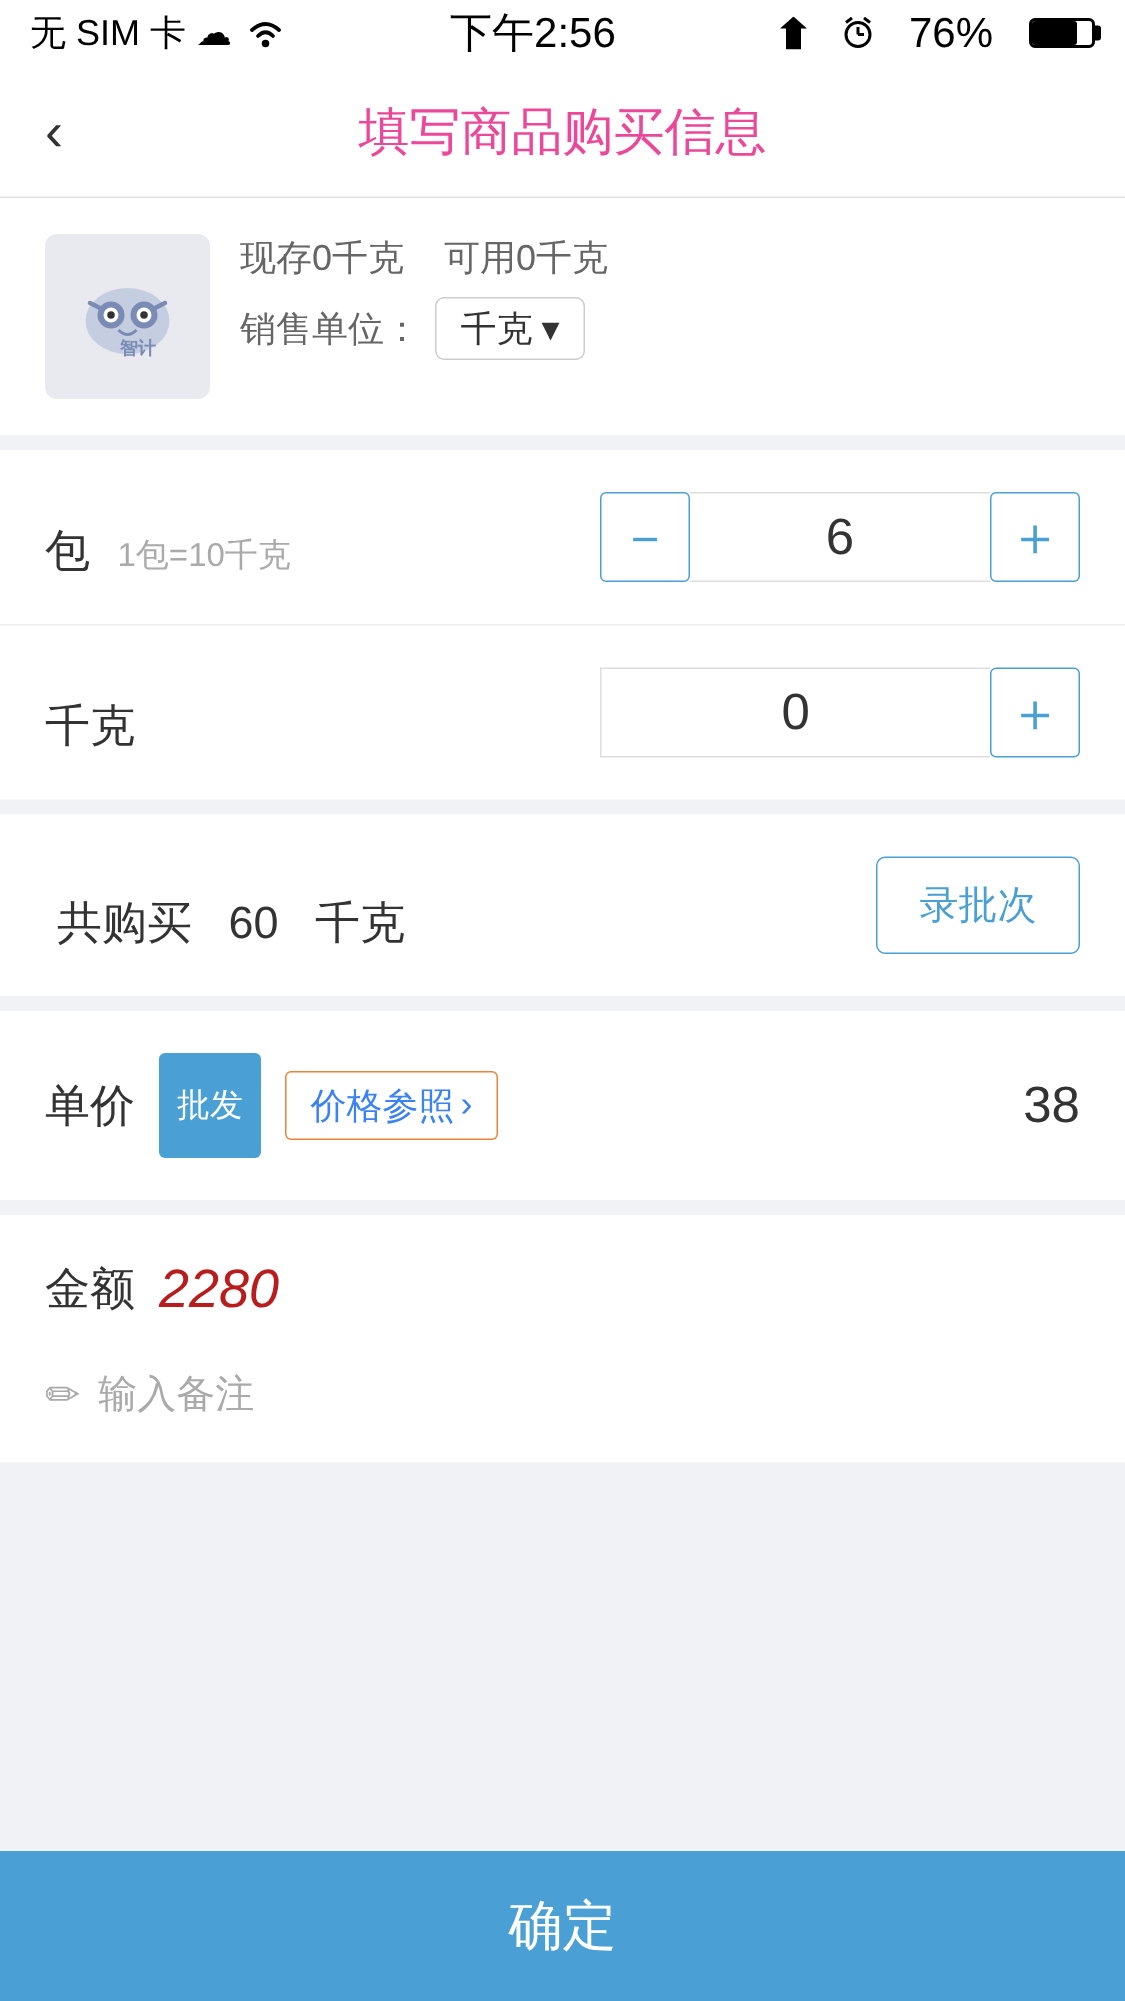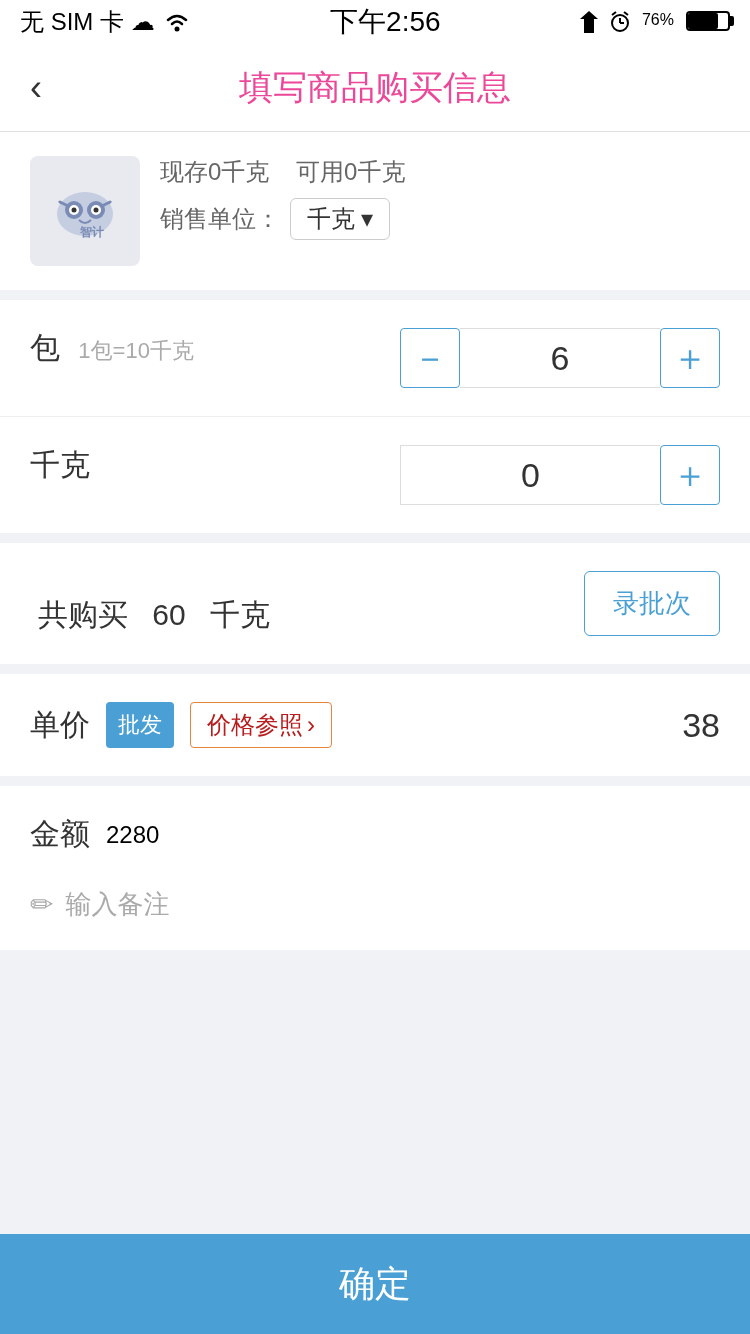--- a/index.html
+++ b/index.html
@@ -20,21 +20,21 @@
       background: #fff;
       display: flex;
       align-items: center;
       justify-content: space-between;
       padding: 0 20px;
       font-size: 24px;
       color: #000;
     }
     .status-left { display: flex; align-items: center; gap: 8px; }
     .status-center { font-size: 28px; font-weight: 500; }
-    .status-right { display: flex; align-items: flex-start; gap: 12px; font-size: 16px; }
+    .status-right { display: flex; align-items: center; gap: 24px; font-size: 28px; }
     .battery-icon {
       width: 44px; height: 20px; border: 2px solid #000; border-radius: 4px; position: relative; display: inline-flex; align-items: center;
     }
     .battery-icon::after { content:''; position:absolute; right:-6px; top:50%; transform:translateY(-50%); width:4px; height:10px; background:#000; border-radius:0 2px 2px 0; }
     .battery-fill { width: 76%; height: 100%; background: #000; border-radius: 2px; }
 
     
     .nav-bar {
       width: 100%;
       height: 88px;
@@ -109,21 +109,21 @@
       justify-content: flex-end;
     }
 
     
     .qty-section {
       background: #fff;
       border-bottom: 10px solid #f0f2f5;
     }
     .qty-row {
       display: flex;
-      align-items: flex-start;
+      align-items: flex-end;
       padding: 28px 30px;
       border-bottom: 1px solid #eee;
     }
     .qty-row:last-child { border-bottom: none; }
     .qty-label { flex: 1; font-size: 30px; color: #333; }
     .qty-hint { font-size: 22px; color: #aaa; margin-left: 10px; }
     .qty-controls { display: flex; align-items: center; gap: 0; }
     .qty-btn {
       width: 60px;
       height: 60px;
@@ -190,26 +190,26 @@
       display: flex;
       align-items: center;
       padding: 28px 30px;
       gap: 16px;
     }
     .price-label { font-size: 30px; color: #333; }
     .price-tag {
       background: #4a9fd4;
       color: #fff;
       font-size: 22px;
-      padding: 8px 12px;
+      padding: 20px 12px;
       border-radius: 4px;
     }
     .price-ref-btn {
       border: 1px solid #e8843a;
-      color: #b91c1c;
+      color: #3b82f6;
       background: #fff;
       font-size: 24px;
       padding: 6px 16px;
       border-radius: 4px;
       cursor: pointer;
       display: flex;
       align-items: center;
       gap: 4px;
     }
     .price-value {
@@ -225,21 +225,21 @@
       padding: 28px 30px 0;
       border-bottom: 10px solid #f0f2f5;
     }
     .amount-row {
       display: flex;
       align-items: center;
       gap: 16px;
       margin-bottom: 16px;
     }
     .amount-label { font-size: 30px; color: #333; }
-    .amount-value { font-size: 24px; color: #000000; font-weight: 500; }
+    .amount-value { font-size: 36px; color: #b91c1c; font-weight: 500; font-style: italic; }
     .note-row {
       display: flex;
       align-items: center;
       gap: 12px;
       padding: 16px 0 28px;
       color: #aaa;
       font-size: 26px;
     }
     .pencil-icon { font-size: 28px; color: #aaa; }
 

